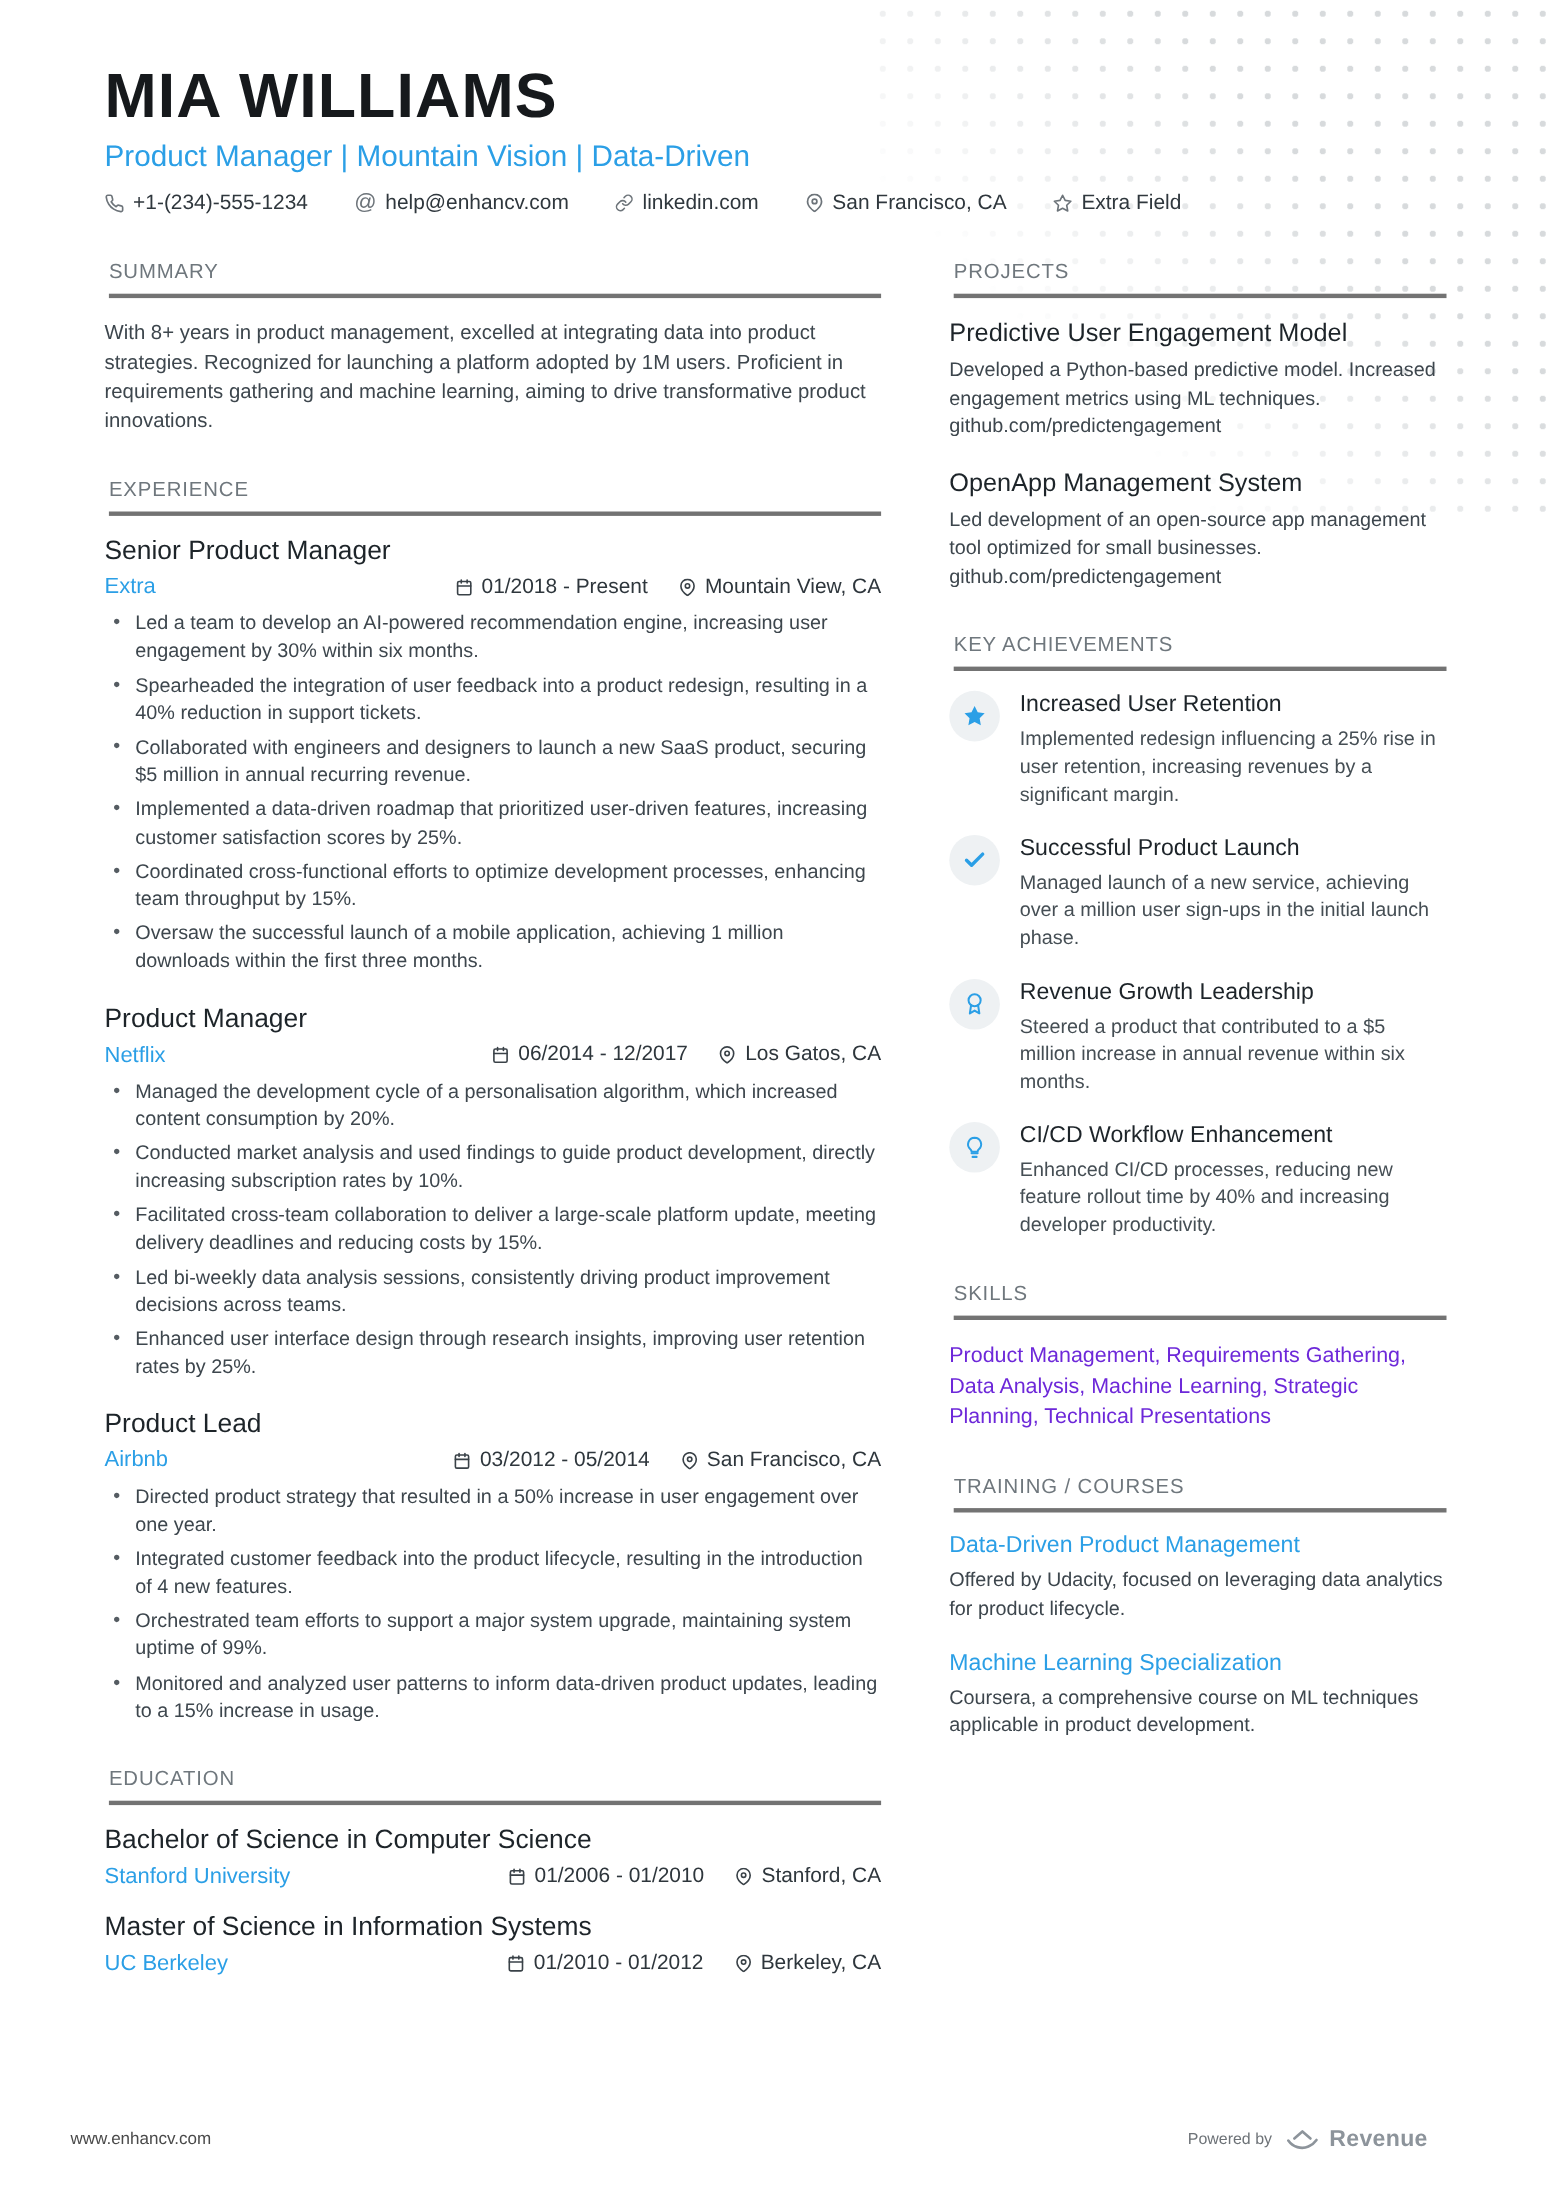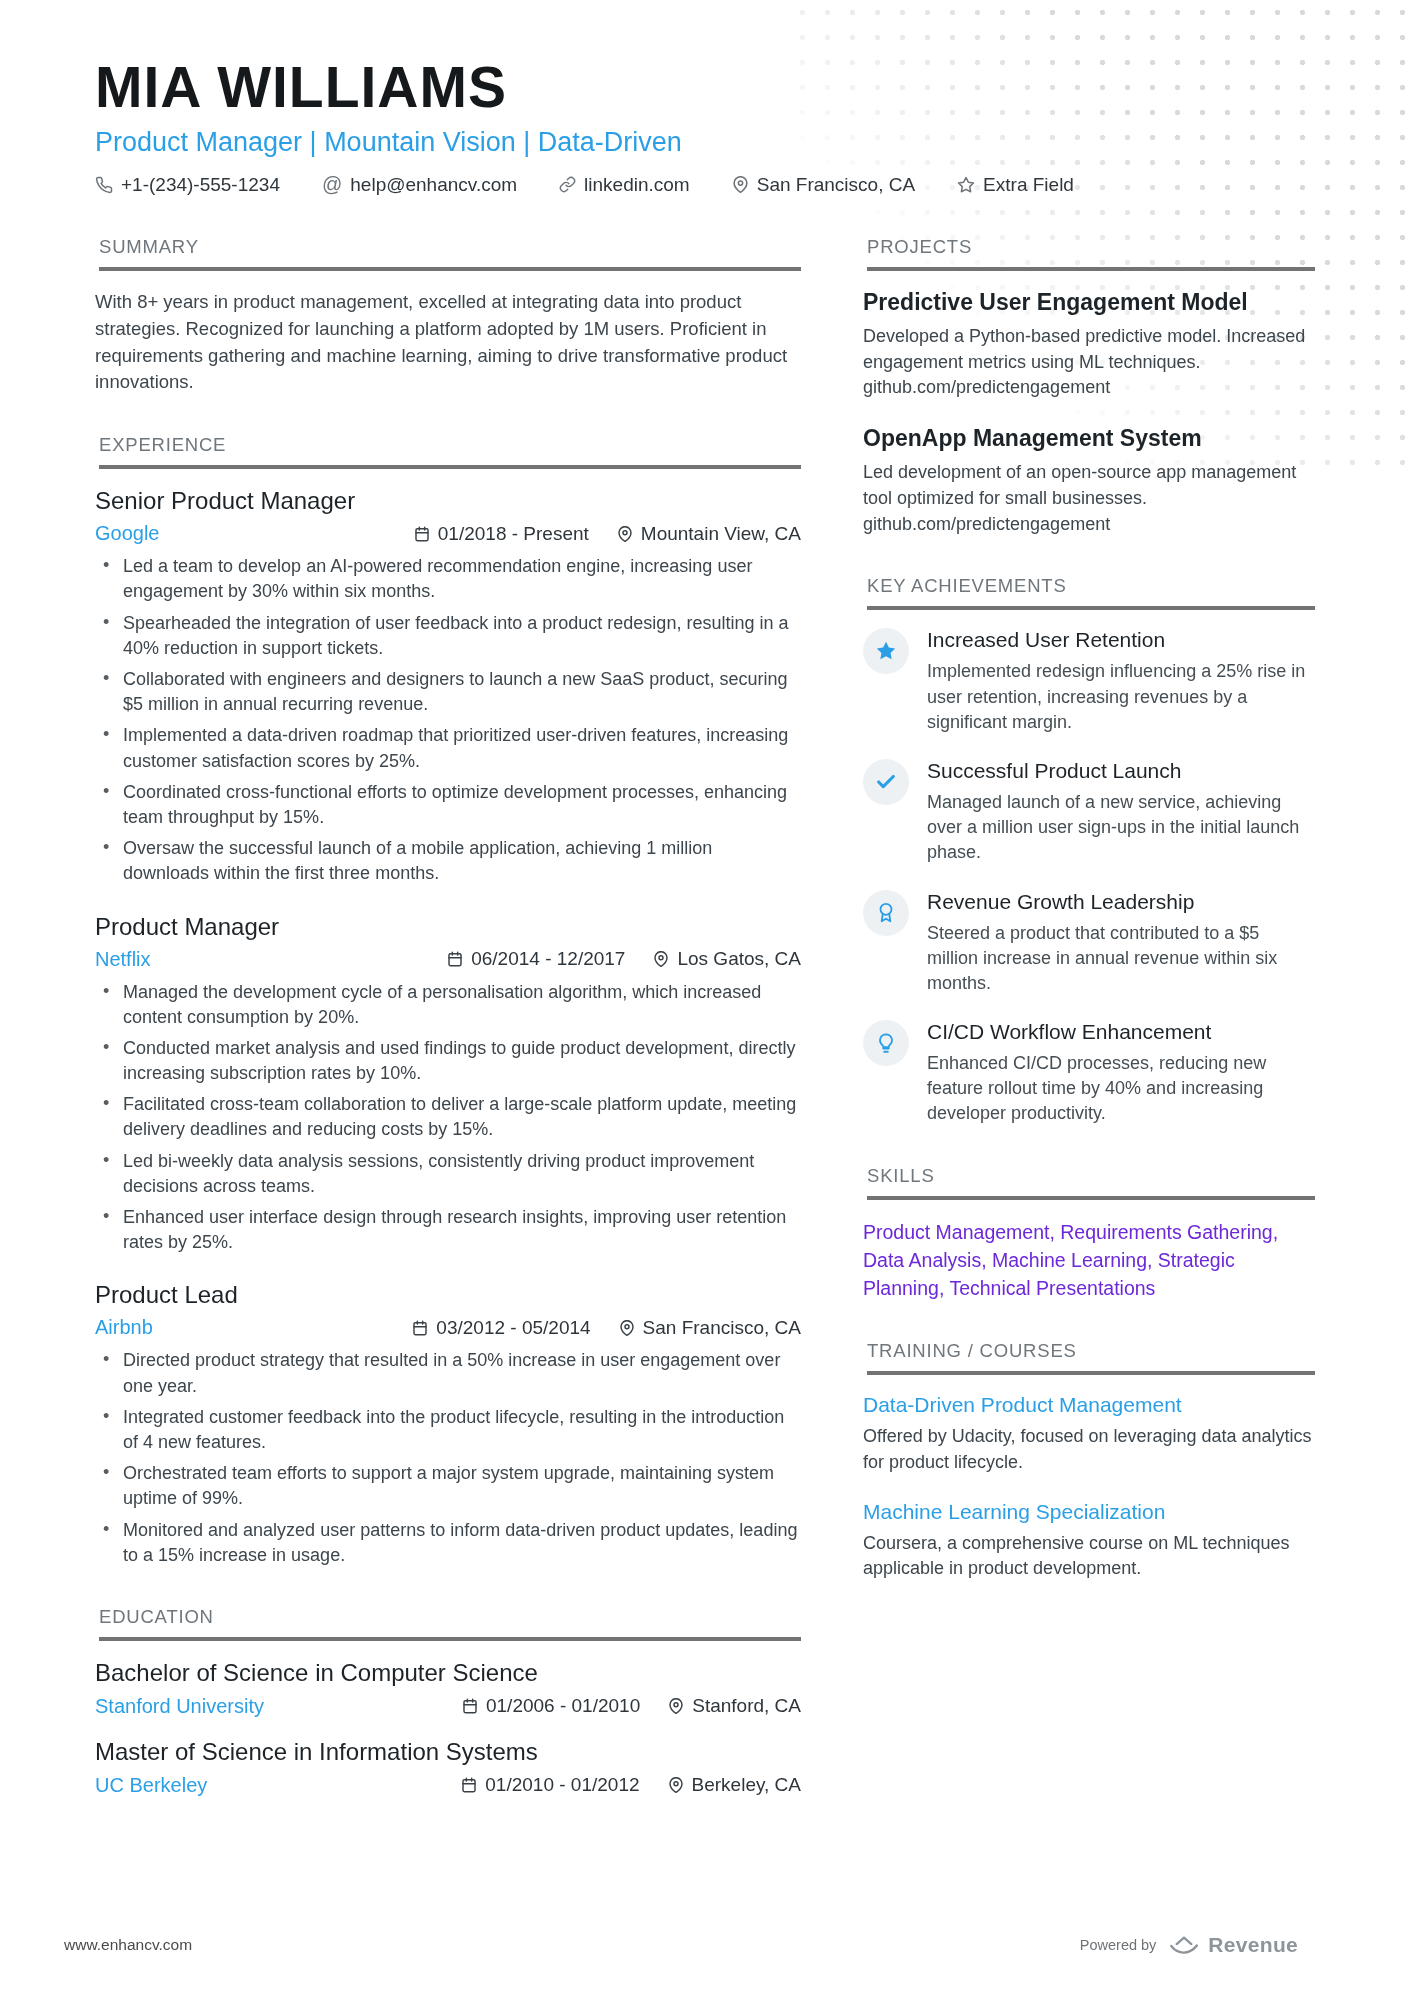--- a/index.html
+++ b/index.html
@@ -50,21 +50,21 @@
 
   ul.bullets{list-style:none;margin:0;padding:0 0 0 8px;}
   ul.bullets li{position:relative;padding-left:20px;margin-bottom:6px;font-size:18px;line-height:1.4;}
   ul.bullets li::before{content:"•";position:absolute;left:0;top:-1px;color:#555c62;}
 
   .degree{margin-bottom:20px;}
   .degree-title{margin:0 0 8px 0;font-size:24px;font-weight:400;color:var(--heading);}
 
   
   .project{margin-bottom:24px;}
-  .project-title{margin:0 0 8px 0;font-size:23px;font-weight:700;color:var(--heading);}
+  .project-title{margin:0 0 8px 0;font-size:23px;font-weight:400;color:var(--heading);}
   .project-desc{margin:0;font-size:18px;line-height:1.43;}
 
   .achievement{display:flex;gap:18px;margin-bottom:24px;}
   .ach-icon{flex:0 0 46px;width:46px;height:46px;border-radius:50%;background:var(--iconbg);
             display:flex;align-items:center;justify-content:center;color:var(--accent);}
   .ach-body{min-width:0;}
   .ach-title{margin:0 0 7px 0;font-size:21px;font-weight:400;color:var(--heading);}
   .ach-desc{margin:0;font-size:18px;line-height:1.4;color:#454e54;}
 
   .skills-text{margin:0;font-size:19.5px;line-height:1.45;color:#6d28d9;}
@@ -142,21 +142,21 @@
           <h2 class="sec-title">SUMMARY</h2>
           <p class="summary-text">With 8+ years in product management, excelled at integrating data into product strategies. Recognized for launching a platform adopted by 1M users. Proficient in requirements gathering and machine learning, aiming to drive transformative product innovations.</p>
         </section>
 
         <section class="section">
           <h2 class="sec-title">EXPERIENCE</h2>
 
           <div class="job">
             <h3 class="job-title">Senior Product Manager</h3>
             <div class="meta-row">
-              <span class="company">Google</span>
+              <span class="company">Extra</span>
               <span class="meta-right">
                 <span class="meta-item">
                   <span class="micon">
                       <svg width="16" height="16" viewBox="0 0 24 24" fill="none" stroke="currentColor" stroke-width="2.2" stroke-linecap="round">
                         <rect x="3" y="4" width="18" height="18" rx="2"></rect>
                         <path d="M16 2v4M8 2v4M3 10h18"></path>
                       </svg>
                     </span>
                   <span>01/2018 - Present</span>
                 </span>

